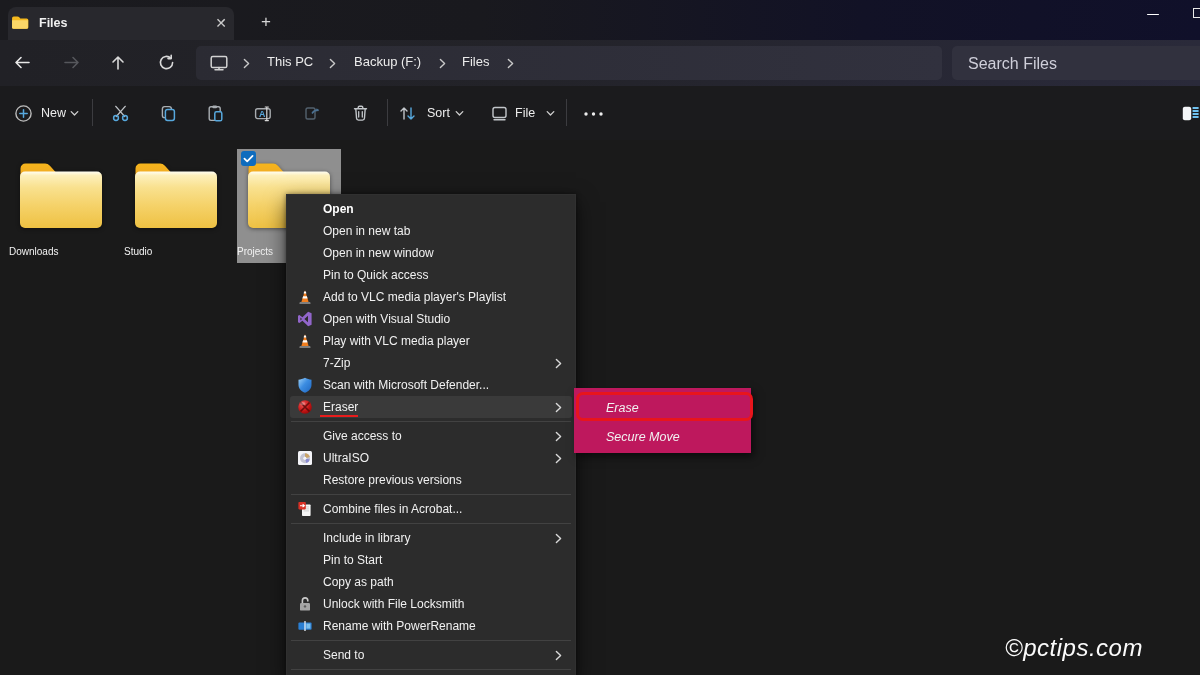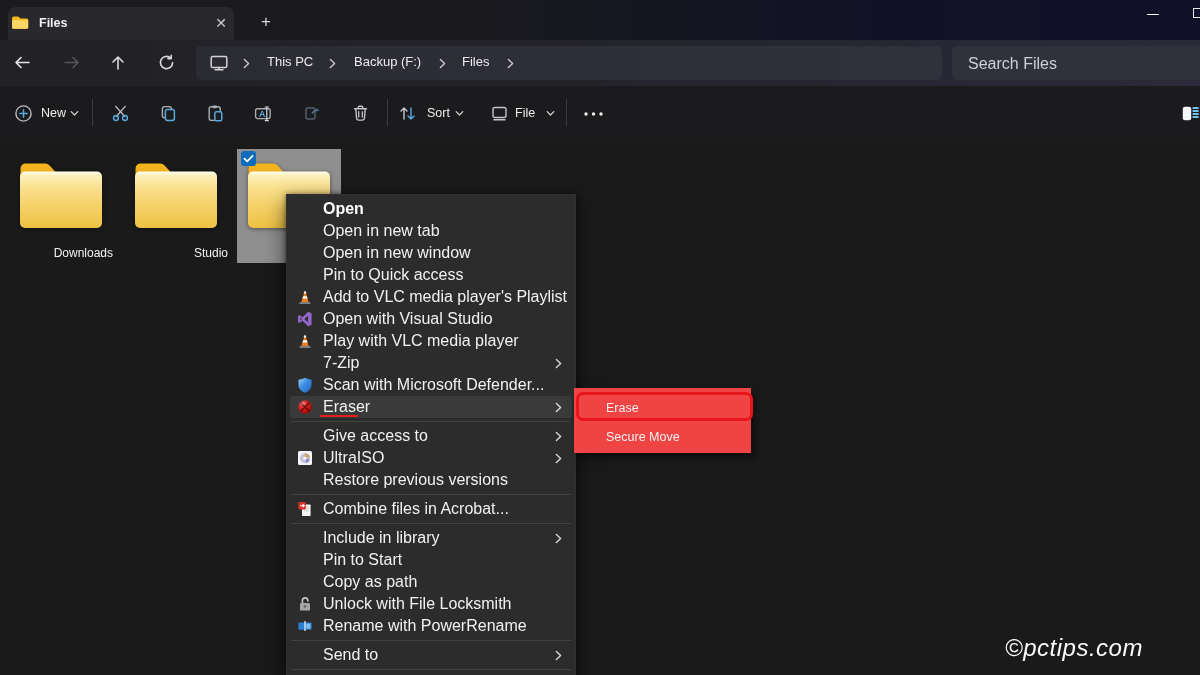--- a/index.html
+++ b/index.html
@@ -27,42 +27,42 @@
   #searchpill span { position:absolute; left:16px; top:9px; font-size:16px; color:#cfcfda; }
   .crumbtxt { position:absolute; top:8px; font-size:13px; color:#ececec; }
   
   #toolbar { position:absolute; left:0; top:86px; width:1200px; height:54px; background:#1b1b1d; }
   .tsep { position:absolute; top:13px; width:1px; height:27px; background:#3c3c40; }
   .ttxt { position:absolute; top:20px; font-size:12.5px; color:#ededed; }
   
   #content { position:absolute; left:0; top:140px; width:1200px; height:535px; background:#1a1a1a; }
   .tile { position:absolute; top:9px; width:104px; height:114px; }
   .tile.sel { background:#8f8f8f; }
-  .tlabel { position:absolute; top:97px; width:104px; text-align:right; font-size:12px; color:#f2f2f2; }
+  .tlabel { position:absolute; top:97px; width:104px; text-align:left; font-size:10px; color:#f2f2f2; }
   .tile.sel .tlabel { color:#f2f2f2; }
   .fold { filter:drop-shadow(0 1.5px 2px rgba(0,0,0,0.45)); }
   .fold { position:absolute; left:10px; top:12px; }
   #check { position:absolute; left:241px; top:11px; width:15px; height:15px; background:#0f6cbd; border-radius:3px; }
   
   #menu { position:absolute; left:286px; top:194px; width:290px; height:482px;
     background:#2c2c2c; border:1px solid #303030; padding-top:3px;
     box-shadow:0 8px 20px rgba(0,0,0,.6), 0 0 5px rgba(0,0,0,.45); }
   .mi { position:relative; height:22px; line-height:22px; padding-left:36px;
-    font-size:16px; color:#f1f1f1; white-space:nowrap; }
+    font-size:12px; color:#f1f1f1; white-space:nowrap; }
   .mi b { font-weight:700; color:#ffffff; }
   .mi .ic { position:absolute; left:10px; top:3px; width:16px; height:16px; }
   .mi .chev { position:absolute; left:268px; top:6.2px; }
   .mi.hl { background:#3a3a3a; border-radius:3px; margin:0 3px; padding-left:33px; }
   .mi.hl .ic { left:7px; } .mi.hl .chev { left:265px; }
   .msep { height:7px; position:relative; }
   .msep:after { content:""; position:absolute; left:4px; right:4px; top:3px; height:1px; background:#424242; }
   #redline { position:absolute; left:33px; top:220px; width:38px; height:2.4px; background:#e91c1c; }
   
   #submenu { position:absolute; left:574px; top:388px; width:177px; height:65px;
-    background:#ef4444; box-shadow:3px 4px 8px rgba(0,0,0,.55); }
+    background:#be185d; box-shadow:3px 4px 8px rgba(0,0,0,.55);font-style:italic; }
   .smi { position:relative; padding-left:32px; font-size:12.5px; color:#f1f1f1; }
   #redbox { position:absolute; left:575.5px; top:392px; width:177px; height:29px;
     border:3px solid #e8151c; border-radius:7px; }
   
   #wm { position:absolute; left:1005px; top:634px; font-size:24px; font-style:italic;
     color:#fafafa; letter-spacing:0.5px; }
 </style>
 </head>
 <body>
 

